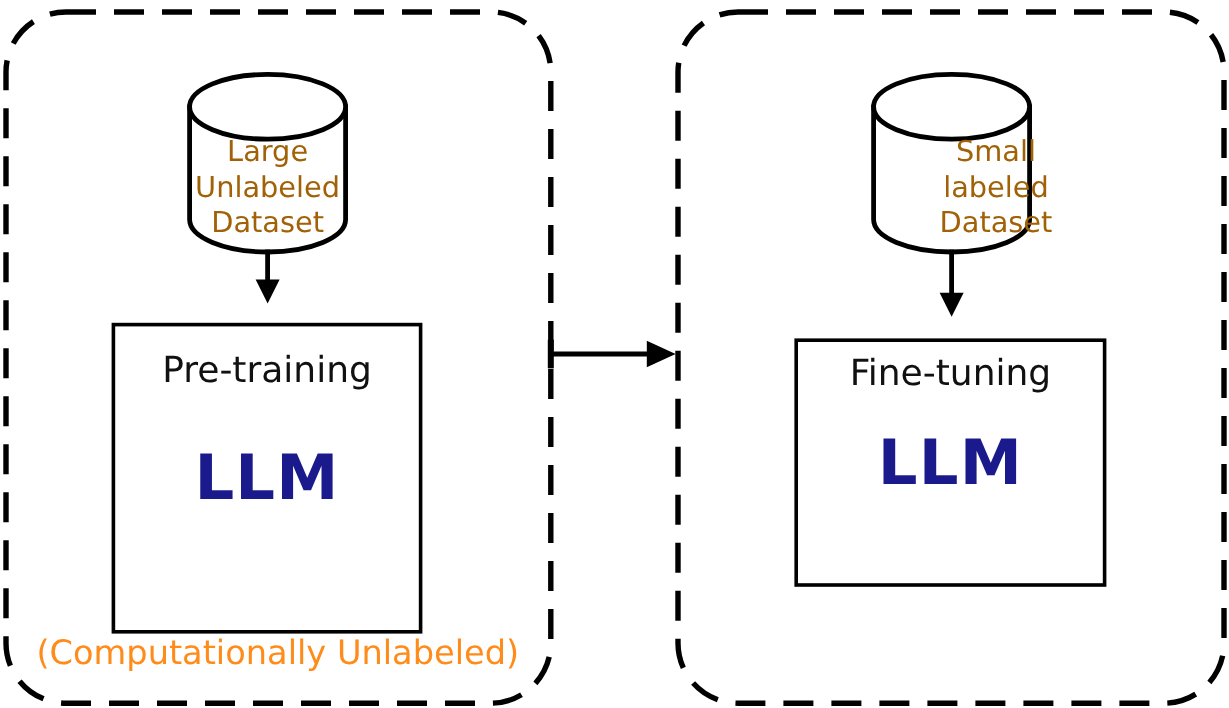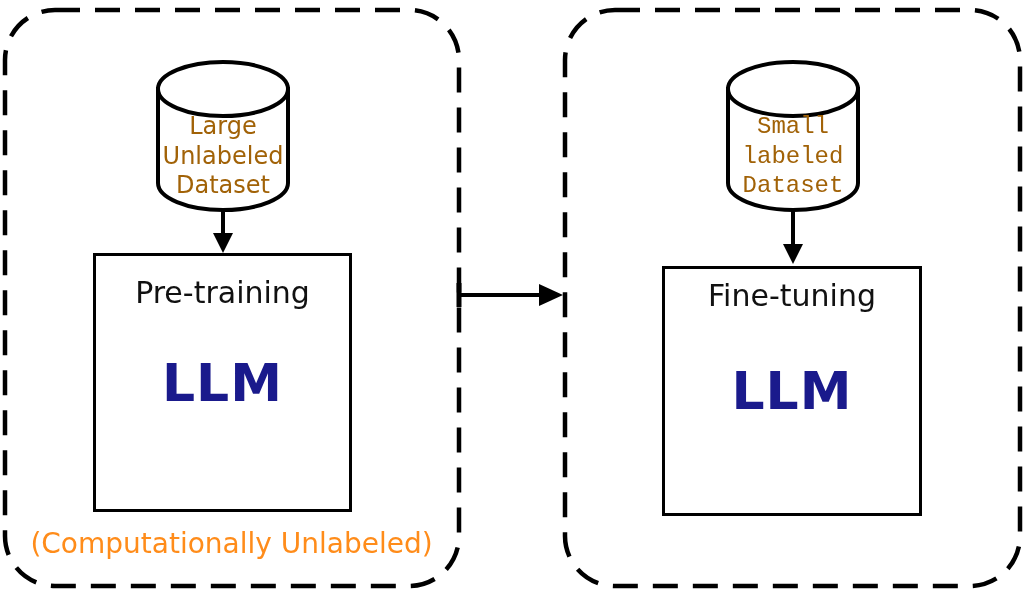--- a/index.html
+++ b/index.html
@@ -32,20 +32,21 @@
     font-size: 24px;
     line-height: 29.5px;
     text-align: center;
     white-space: pre-line;
   }
   .proc-box {
     position: absolute;
     box-sizing: border-box;
     border: 3px solid #000000;
     background: #ffffff;
+    margin-top: 16px;
   }
   .proc-title {
     position: absolute;
     left: 0;
     right: 0;
     text-align: center;
     font-size: 30px;
     line-height: 34px;
     color: #111111;
   }
@@ -114,30 +115,30 @@
       <line x1="459" y1="283" x2="459" y2="307" stroke="#000000" stroke-width="5"></line>
       <line x1="459" y1="295" x2="542" y2="295" stroke="#000000" stroke-width="4"></line>
       <polygon points="539,284 563,295 539,306" fill="#000000"></polygon>
     </g>
   </svg>
 
   <div class="overlay dataset-label" style="left:153px;">Large
 Unlabeled
 Dataset</div>
 
-  <div class="overlay dataset-label" style="left:723px;font-family:Liberation Mono, monospace;">Small
+  <div class="overlay dataset-label" style="left:760px;">Small
 labeled
 Dataset</div>
 
   <div class="proc-box" style="left:93px; top:253px; width:259px; height:259px;">
     <div class="proc-title" style="top:20px;">Pre-training</div>
     <div class="model-label" style="color: rgb(26, 26, 140);">LLM</div>
   </div>
 
-  <div class="proc-box" style="left:662px; top:266px; width:260px; height:250px;">
+  <div class="proc-box" style="left:662px; top:266px; width:260px; height:207px;">
     <div class="proc-title" style="top:10px;">Fine-tuning</div>
     <div class="model-label" style="color: rgb(26, 26, 140);">LLM</div>
   </div>
 
   <div class="caption caption-left" style="color: rgb(255, 140, 26);">(Computationally Unlabeled)</div>
 
 
 </div>
 
 </body></html>

